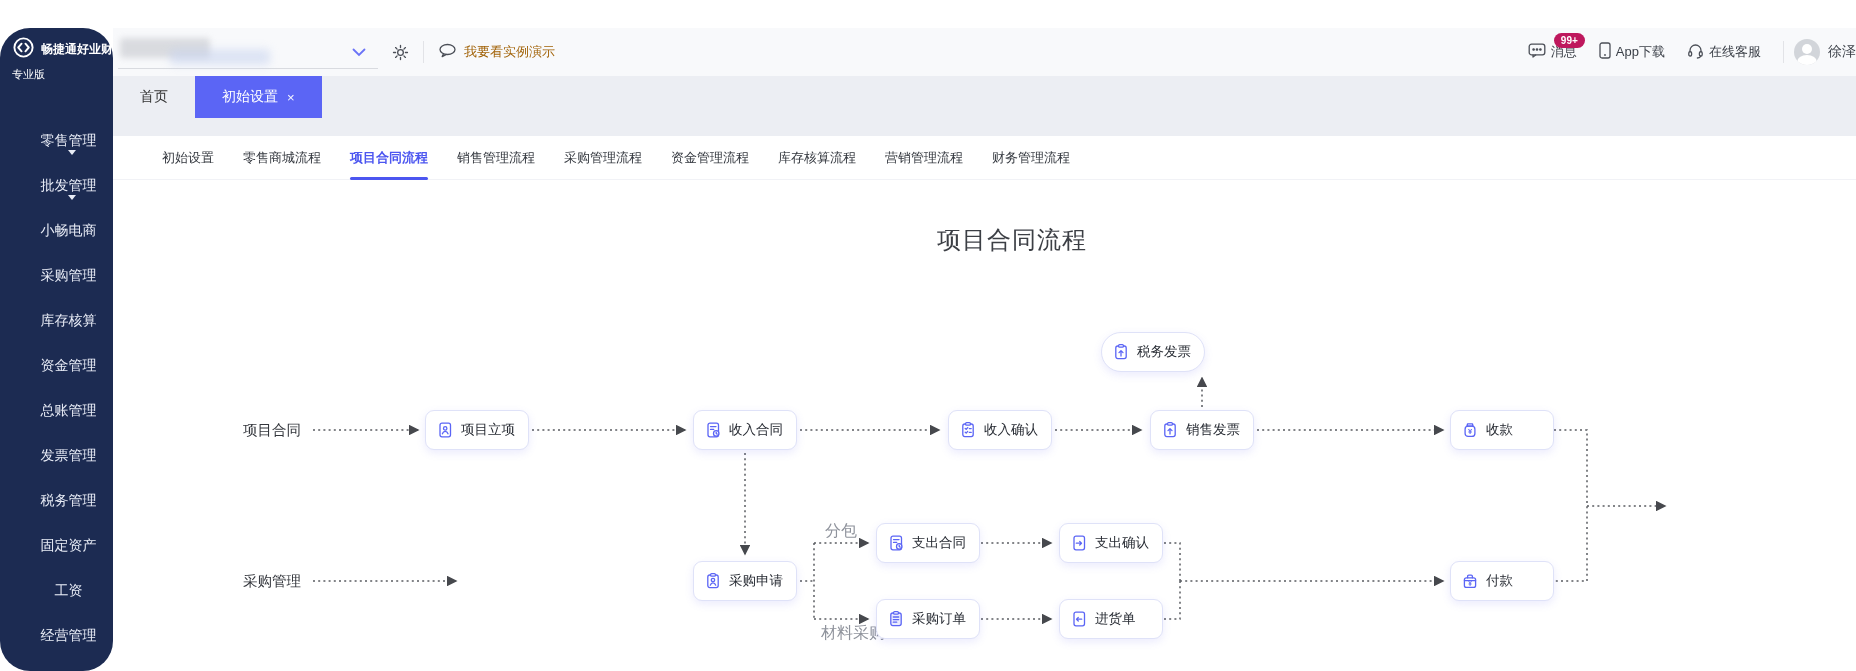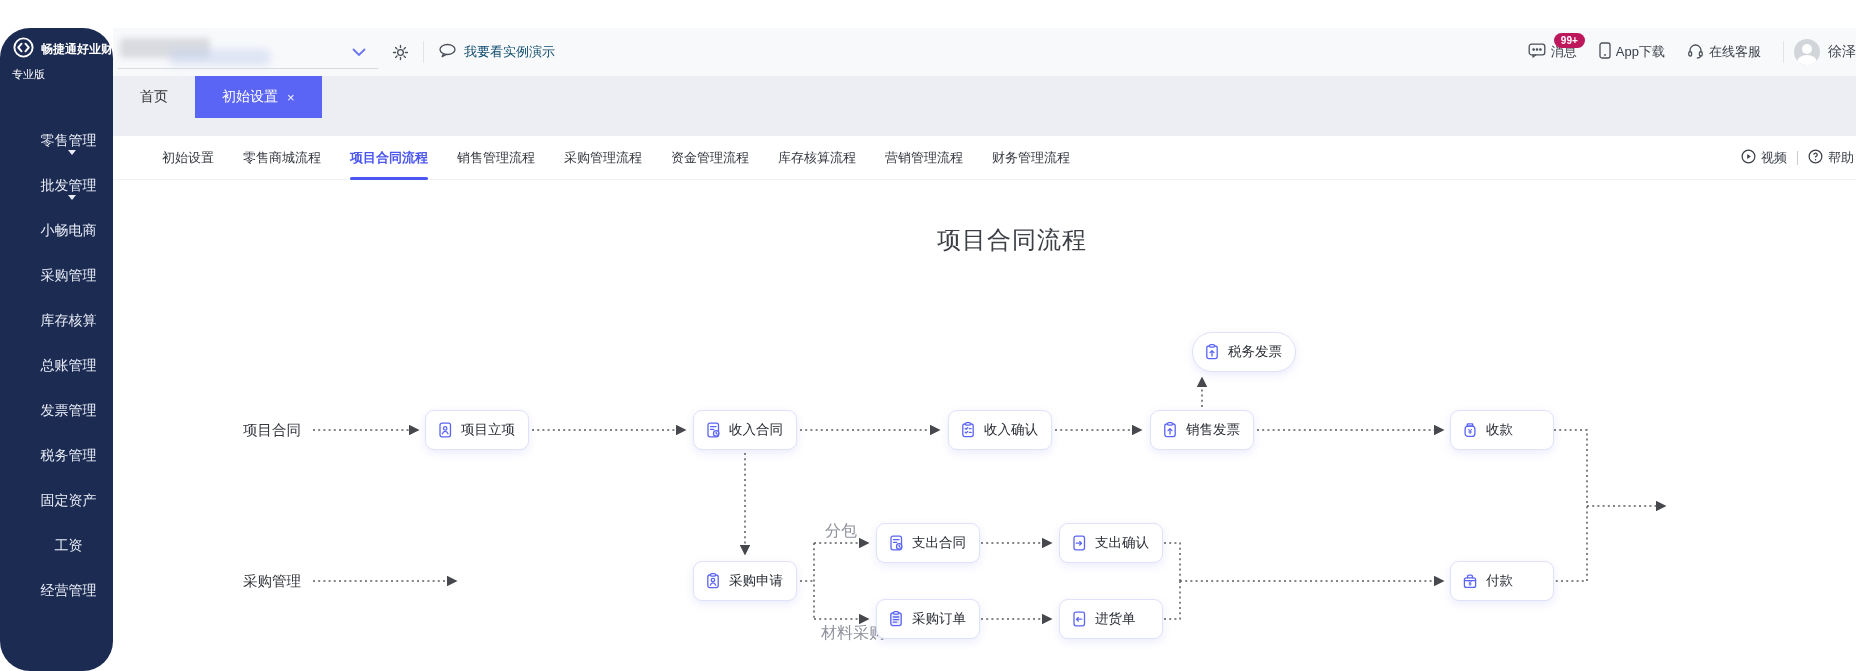--- a/index.html
+++ b/index.html
@@ -24,21 +24,21 @@
             display:flex; align-items:center; }
   .org-select { position:relative; width:260px; height:34px; margin-left:5px; border-bottom:1px solid #d9dbe0;
                 display:flex; align-items:center; cursor:pointer; }
   .blur1 { position:absolute; left:2px; top:3px; width:90px; height:20px; background:#cfd1d6;
            border-radius:3px; filter:blur(3px); opacity:.75; }
   .blur2 { position:absolute; left:52px; top:14px; width:100px; height:16px; background:#c7d3ef;
            border-radius:3px; filter:blur(4px); opacity:.55; }
   .org-chevron { position:absolute; right:12px; top:8px; }
   .tb-icon { margin-left:14px; cursor:pointer; display:flex; align-items:center; }
   .tb-sep { width:1px; height:22px; background:#e2e3e7; margin:0 14px; }
-  .demo-link { display:flex; align-items:center; gap:7px; font-size:13px; color:#0c4a6e; cursor:pointer; }
+  .demo-link { display:flex; align-items:center; gap:7px; font-size:13px; color:#a16207; cursor:pointer; }
   .tb-right { position:absolute; right:0; top:0; height:48px; display:flex; align-items:center; }
   .tb-item { display:flex; align-items:center; gap:5px; font-size:13px; color:#3a3f47;
              margin-right:22px; cursor:pointer; position:relative; }
   .badge { position:absolute; top:-10px; left:26px; background:#be185d; color:#fff; font-size:10px;
            font-weight:bold; border-radius:9px; padding:2px 7px; line-height:11px; }
   .avatar { width:26px; height:26px; border-radius:50%; background:#d2d5da; position:relative; overflow:hidden; }
   .avatar::before { content:""; position:absolute; left:8px; top:5px; width:10px; height:10px;
                     border-radius:50%; background:#fff; }
   .avatar::after { content:""; position:absolute; left:3px; top:16px; width:20px; height:14px;
                    border-radius:50% 50% 0 0; background:#fff; }
@@ -109,20 +109,23 @@
           <span class="caret"></span>
         </div>
       <div class="side-item">
           <span>小畅电商</span>
         </div>
       <div class="side-item">
           <span>采购管理</span>
         </div>
       <div class="side-item">
           <span>库存核算</span>
+        </div>
+      <div class="side-item">
+          <span>资金管理</span>
         </div>
       <div class="side-item">
           <span>总账管理</span>
         </div>
       <div class="side-item">
           <span>发票管理</span>
         </div>
       <div class="side-item">
           <span>税务管理</span>
         </div>
@@ -221,42 +224,20 @@
     <div class="navrow">
       <span class="navitem">初始设置</span>
       <span class="navitem">零售商城流程</span>
       <span class="navitem active">项目合同流程</span>
       <span class="navitem">销售管理流程</span>
       <span class="navitem">采购管理流程</span>
       <span class="navitem">资金管理流程</span>
       <span class="navitem">库存核算流程</span>
       <span class="navitem">营销管理流程</span>
       <span class="navitem">财务管理流程</span>
-      <div class="nav-right">
-        <span class="nav-link">
-          <span>
-            <svg width="15" height="15" viewBox="0 0 16 16" fill="none" stroke="#3a3f47" stroke-width="1.3">
-                <circle cx="8" cy="8" r="6.8"></circle>
-                <path d="M6.6 5.4 L10.4 8 L6.6 10.6 Z" fill="#3a3f47" stroke="none"></path>
-              </svg>
-          </span>
-          <span>视频</span>
-        </span>
-        <span class="vsep"></span>
-        <span class="nav-link">
-          <span>
-            <svg width="15" height="15" viewBox="0 0 16 16" fill="none" stroke="#3a3f47" stroke-width="1.3">
-                <circle cx="8" cy="8" r="6.8"></circle>
-                <path d="M6.2 6.2 a1.8 1.8 0 1 1 2.4 1.7 c-.5.2-.6.6-.6 1.1"></path>
-                <circle cx="8" cy="11.4" r="0.8" fill="#3a3f47" stroke="none"></circle>
-              </svg>
-          </span>
-          <span>帮助</span>
-        </span>
-      </div>
     </div>
 
     <div class="canvas">
       <div class="flow-title">项目合同流程</div>
 
       <svg class="edges" width="1743" height="491">
         <defs>
           <marker id="arr" markerWidth="7" markerHeight="7" refX="6" refY="3.5" orient="auto">
             <path d="M0,0 L7,3.5 L0,7 Z" fill="#46484d"></path>
           </marker>
@@ -314,21 +295,21 @@
       <div class="node" style="left:887px; top:250px;">
           <span class="nicon">
             <svg viewBox="0 0 18 18" fill="none" stroke="#5b65f5" stroke-width="1.3" stroke-linecap="round" stroke-linejoin="round">
               <rect x="3.8" y="3" width="10.4" height="12.6" rx="2"></rect>
               <rect x="6.6" y="1.6" width="4.8" height="2.6" rx="1" fill="#fff"></rect>
               <path d="M6.2 7.4l1 .9 1.5-1.7M10.3 7.6h1.9M6.2 11.2l1 .9 1.5-1.7M10.3 11.4h1.9"></path>
             </svg>
           </span>
           <span>收入确认</span>
         </div>
-      <div class="node" style="left:1131px; top:172px;border-radius:20px;">
+      <div class="node" style="left:1040px; top:172px;border-radius:20px;">
           <span class="nicon">
             <svg viewBox="0 0 18 18" fill="none" stroke="#5b65f5" stroke-width="1.3" stroke-linecap="round" stroke-linejoin="round">
               <rect x="3.8" y="3" width="10.4" height="12.6" rx="2"></rect>
               <rect x="6.6" y="1.6" width="4.8" height="2.6" rx="1" fill="#fff"></rect>
               <path d="M9 13V7.6M9 7.6L7 9.6M9 7.6l2 2"></path>
             </svg>
           </span>
           <span>税务发票</span>
         </div>
       <div class="node" style="left:1089px; top:250px;">

